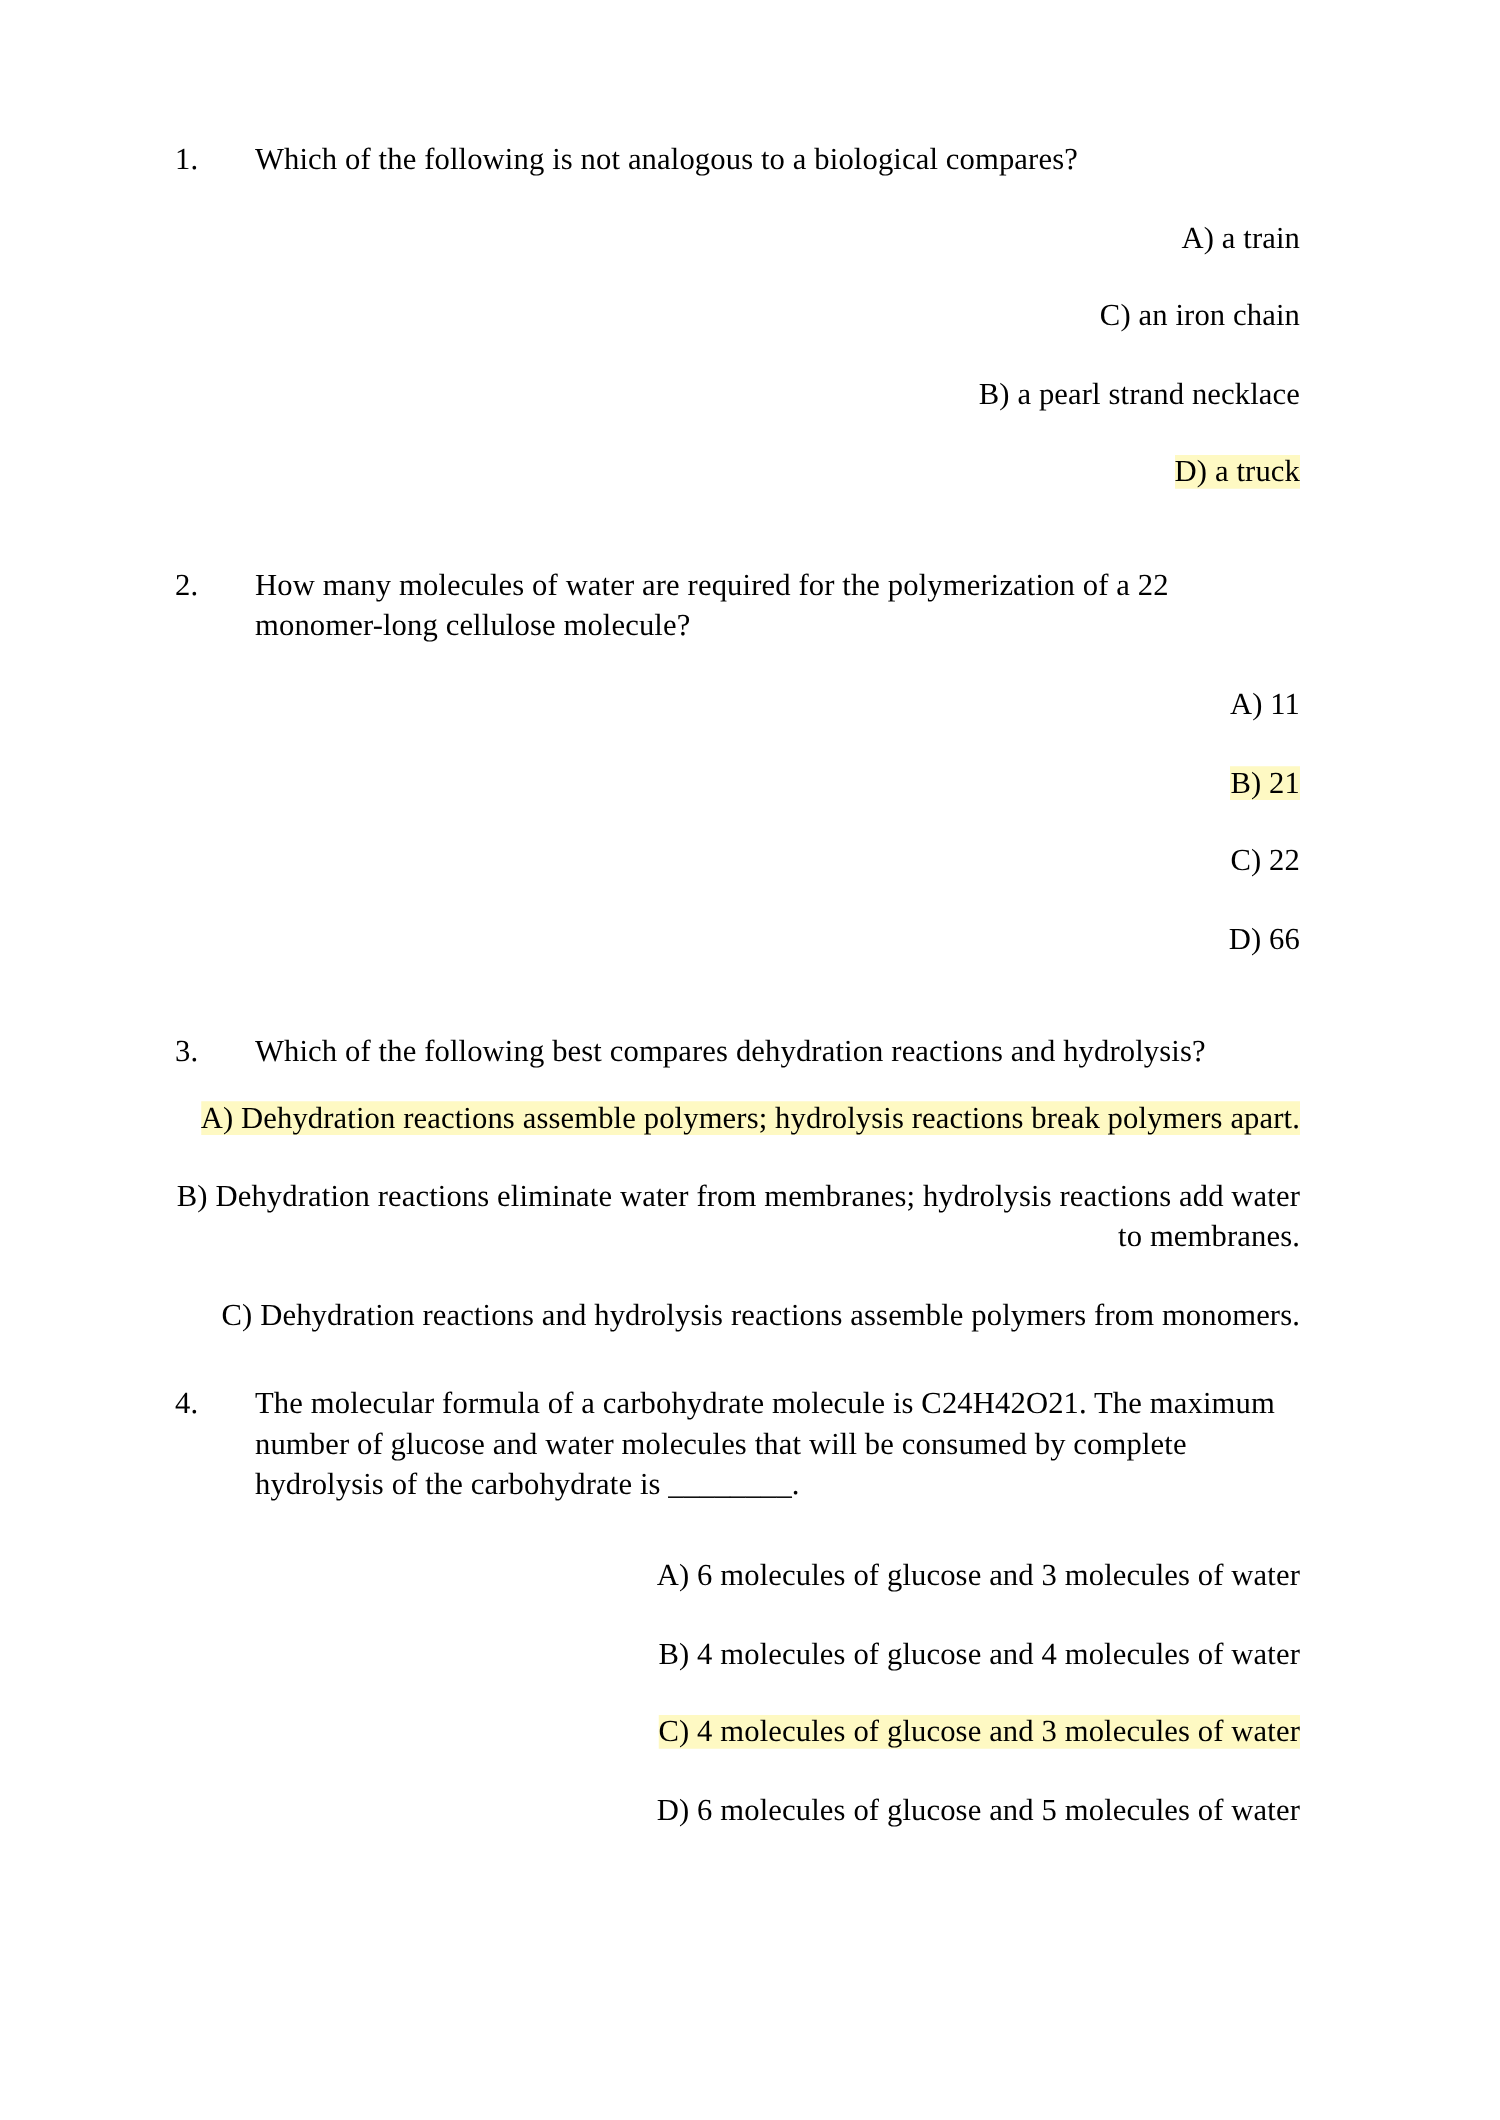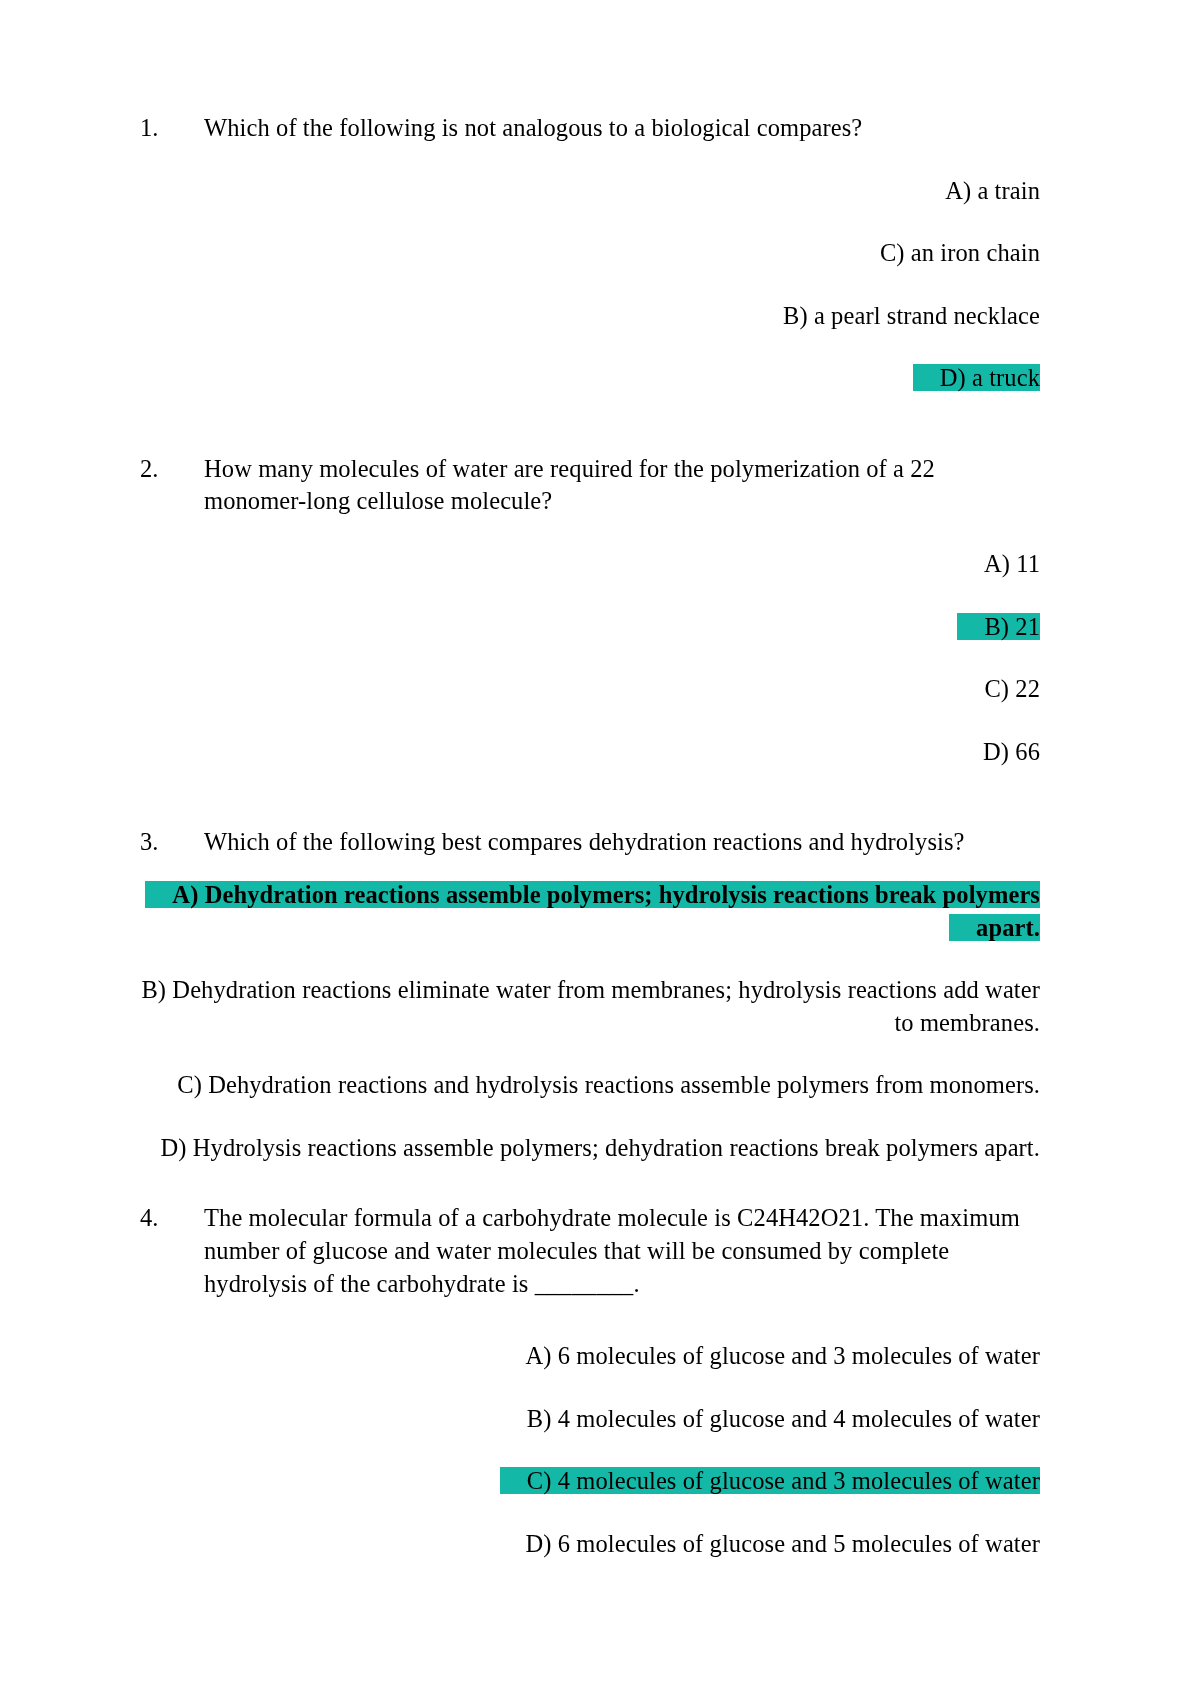--- a/index.html
+++ b/index.html
@@ -45,30 +45,29 @@
   }
   .opt {
     font-size: 24.5px;
     line-height: 1.33;
     margin: 0 0 30px 0;
     letter-spacing: 0.1px;
     text-align: right;
   }
   .opt:last-child { margin-bottom: 0; }
   .hl {
-    background: #14b8a6;
+    background: #fef9c3;
     box-decoration-break: clone;
-    padding-left: 27px;
     -webkit-box-decoration-break: clone;
   }
   .spacer-lg { height: 58px; }
   .spacer-md { height: 38px; }
   .spacer-sm { height: 20px; }
   .tight { margin-bottom: 20px; }
-  .w-q3a { max-width: 960px; font-weight: bold; }
+  .w-q3a { max-width: 960px; }
   .w-wide { max-width: 930px; }
 </style>
 </head>
 <body>
 
 <div class="page">
 
   <div class="qblock">
     <p class="qline"><span class="qnum">1.</span><span>Which of the following is not analogous to a biological compares?</span></p>
     <p class="opt"><span>A) a train</span></p>
@@ -87,21 +86,20 @@
     <p class="opt"><span>D) 66</span></p>
   </div>
 
   <div class="spacer-lg"></div>
 
   <div class="qblock">
     <p class="qline tight"><span class="qnum">3.</span><span>Which of the following best compares dehydration reactions and hydrolysis?</span></p>
     <p class="opt w-q3a"><span class="hl">A) Dehydration reactions assemble polymers; hydrolysis reactions break polymers apart.</span></p>
     <p class="opt w-wide"><span>B) Dehydration reactions eliminate water from membranes; hydrolysis reactions add water to membranes.</span></p>
     <p class="opt w-wide"><span>C) Dehydration reactions and hydrolysis reactions assemble polymers from monomers.</span></p>
-    <p class="opt w-wide"><span>D) Hydrolysis reactions assemble polymers; dehydration reactions break polymers apart.</span></p>
   </div>
 
   <div class="spacer-md"></div>
 
   <div class="qblock">
     <p class="qline w-wide tight"><span class="qnum">4.</span><span>The molecular formula of a carbohydrate molecule is C24H42O21. The maximum number of glucose and water molecules that will be consumed by complete hydrolysis of the carbohydrate is ________.</span></p>
     <div class="spacer-sm"></div>
     <p class="opt"><span>A) 6 molecules of glucose and 3 molecules of water</span></p>
     <p class="opt"><span>B) 4 molecules of glucose and 4 molecules of water</span></p>
     <p class="opt"><span class="hl">C) 4 molecules of glucose and 3 molecules of water</span></p>

